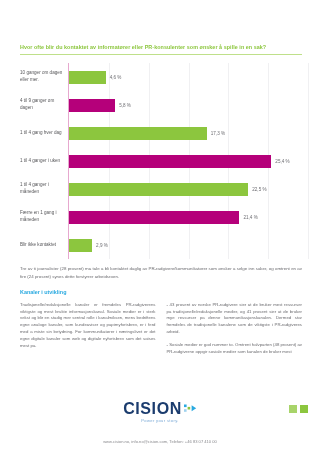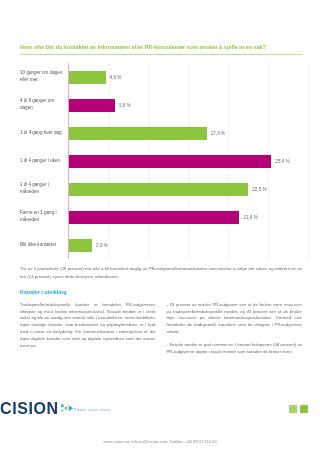--- a/index.html
+++ b/index.html
@@ -126,21 +126,21 @@
   
   .footer{
     position:absolute;
     left:0;right:0;bottom:0;
     height:56px;
   }
   .logo-area{
     position:absolute;
     left:0;right:0;top:4px;
     display:flex;
-    flex-direction:row;
+    flex-direction:column;
     align-items:center;
   }
   .logo-row{
     display:flex;
     align-items:center;
     gap:2px;
   }
   .logo-word{
     font-size:16px;
     font-weight:bold;

